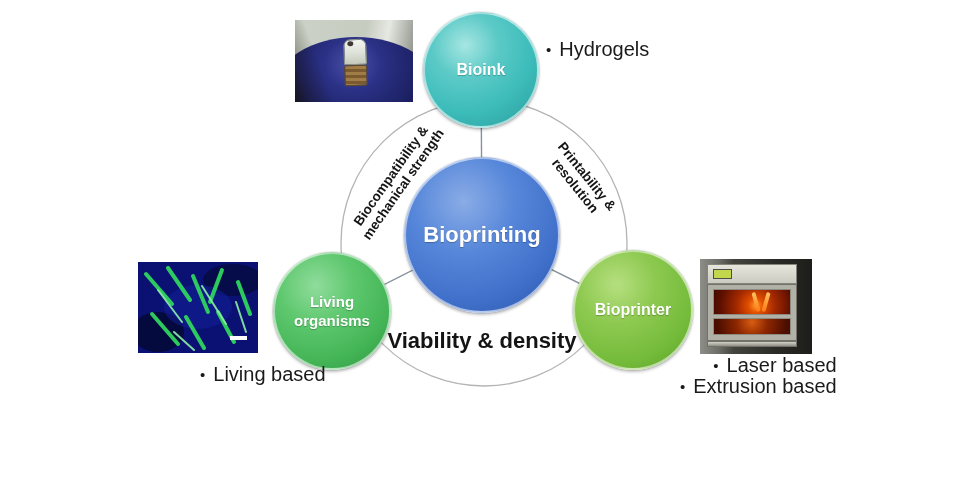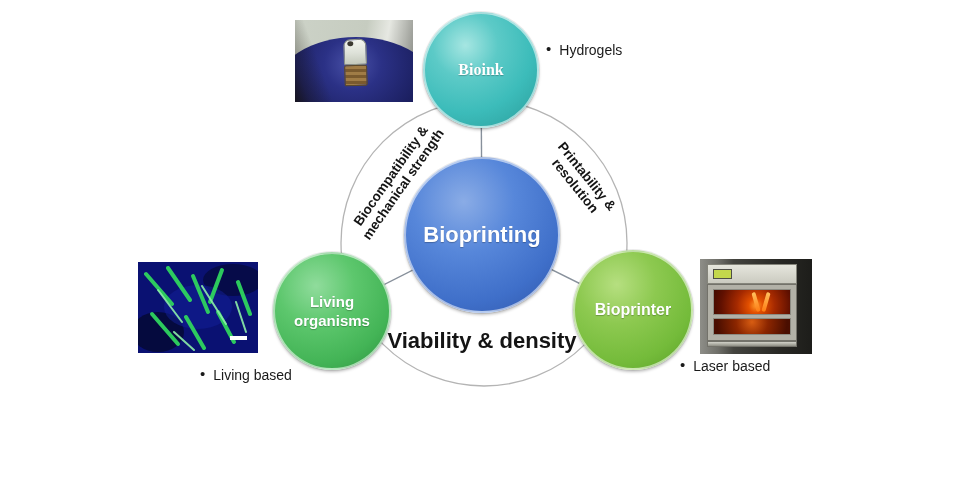--- a/index.html
+++ b/index.html
@@ -12,39 +12,39 @@
   .stage{position:relative;width:980px;height:497px;}
   .underlay{position:absolute;left:0;top:0;z-index:0;}
 
   
   .node{position:absolute;border-radius:50%;display:flex;align-items:center;justify-content:center;
     text-align:center;color:#fff;font-weight:bold;z-index:2;
     border:2px solid rgba(255,255,255,.55);
     box-shadow:0 2px 3px rgba(0,0,0,.25), 0 0 0 1px rgba(0,0,0,.07);}
   .node .lbl{text-shadow:0 1px 1px rgba(0,0,0,.25);}
   .node-bioink{left:423px;top:12px;width:116px;height:116px;font-size:16px;
-    background:radial-gradient(circle at 36% 28%, #a6e6e2 0%, #5ccac7 30%, #3cbcba 62%, #2a9c9a 100%);font-family:Liberation Serif, serif;}
+    background:radial-gradient(circle at 36% 28%, #a6e6e2 0%, #5ccac7 30%, #3cbcba 62%, #2a9c9a 100%);}
   .node-center{left:404px;top:157px;width:156px;height:156px;font-size:22px;
     background:radial-gradient(circle at 38% 28%, #8aace6 0%, #5787da 35%, #3f6fc9 70%, #2f55a8 100%);}
   .node-living{left:273px;top:252px;width:118px;height:118px;font-size:15px;
     background:radial-gradient(circle at 36% 28%, #90dc9c 0%, #5dc76d 35%, #43b456 70%, #2f9140 100%);}
   .node-living .lbl{width:82px;line-height:19px;}
   .node-bioprinter{left:573px;top:250px;width:120px;height:120px;font-size:16px;
     background:radial-gradient(circle at 36% 28%, #b6df80 0%, #8dc950 35%, #74bb3a 70%, #599e28 100%);text-align:center;}
 
   
   .edge-label{position:absolute;z-index:3;font-weight:bold;font-size:13.5px;line-height:15px;
     text-align:center;white-space:nowrap;color:#141414;}
   .edge-left{left:397px;top:180px;transform:translate(-50%,-50%) rotate(-55deg);}
   .edge-right{left:581px;top:181px;transform:translate(-50%,-50%) rotate(51deg);}
   .edge-bottom{position:absolute;left:482px;top:341px;transform:translate(-50%,-50%);
     z-index:3;font-weight:bold;font-size:22px;color:#141414;white-space:nowrap;}
 
   
-  ul.notes{position:absolute;list-style:none;z-index:3;font-size:14px;color:#1a1a1a;}
+  ul.notes{position:absolute;list-style:none;z-index:3;font-size:20px;color:#1a1a1a;}
   ul.notes li{line-height:19.5px;white-space:nowrap;}
   ul.notes li::before{content:"\2022";font-size:15px;margin-right:8px;position:relative;top:-1px;}
   .notes-bioink{left:546px;top:40px;}
   .notes-living{left:200px;top:365px;}
   .notes-bioprinter{left:680px;top:356px;text-align:right;}
 
   
   .photo{position:absolute;overflow:hidden;z-index:2;}
   .photo-vial{left:295px;top:20px;width:118px;height:82px;
     background:linear-gradient(100deg,#ccd2c7 0%,#c6ccc0 55%,#e6e8e2 72%,#9a9c96 92%,#6f6f68 100%);}
@@ -114,20 +114,21 @@
   <div class="edge-bottom">Viability &amp; density</div>
 
   <ul class="notes notes-bioink">
     <li>Hydrogels</li>
   </ul>
   <ul class="notes notes-living">
     <li>Living based</li>
   </ul>
   <ul class="notes notes-bioprinter">
     <li>Laser based</li>
+    <li>Extrusion based</li>
   </ul>
 
   <div class="photo photo-vial">
     <div class="vial-dome"></div>
     <div class="vial">
       <div class="vial-top"></div>
       <div class="vial-bottom"></div>
     </div>
   </div>
 

